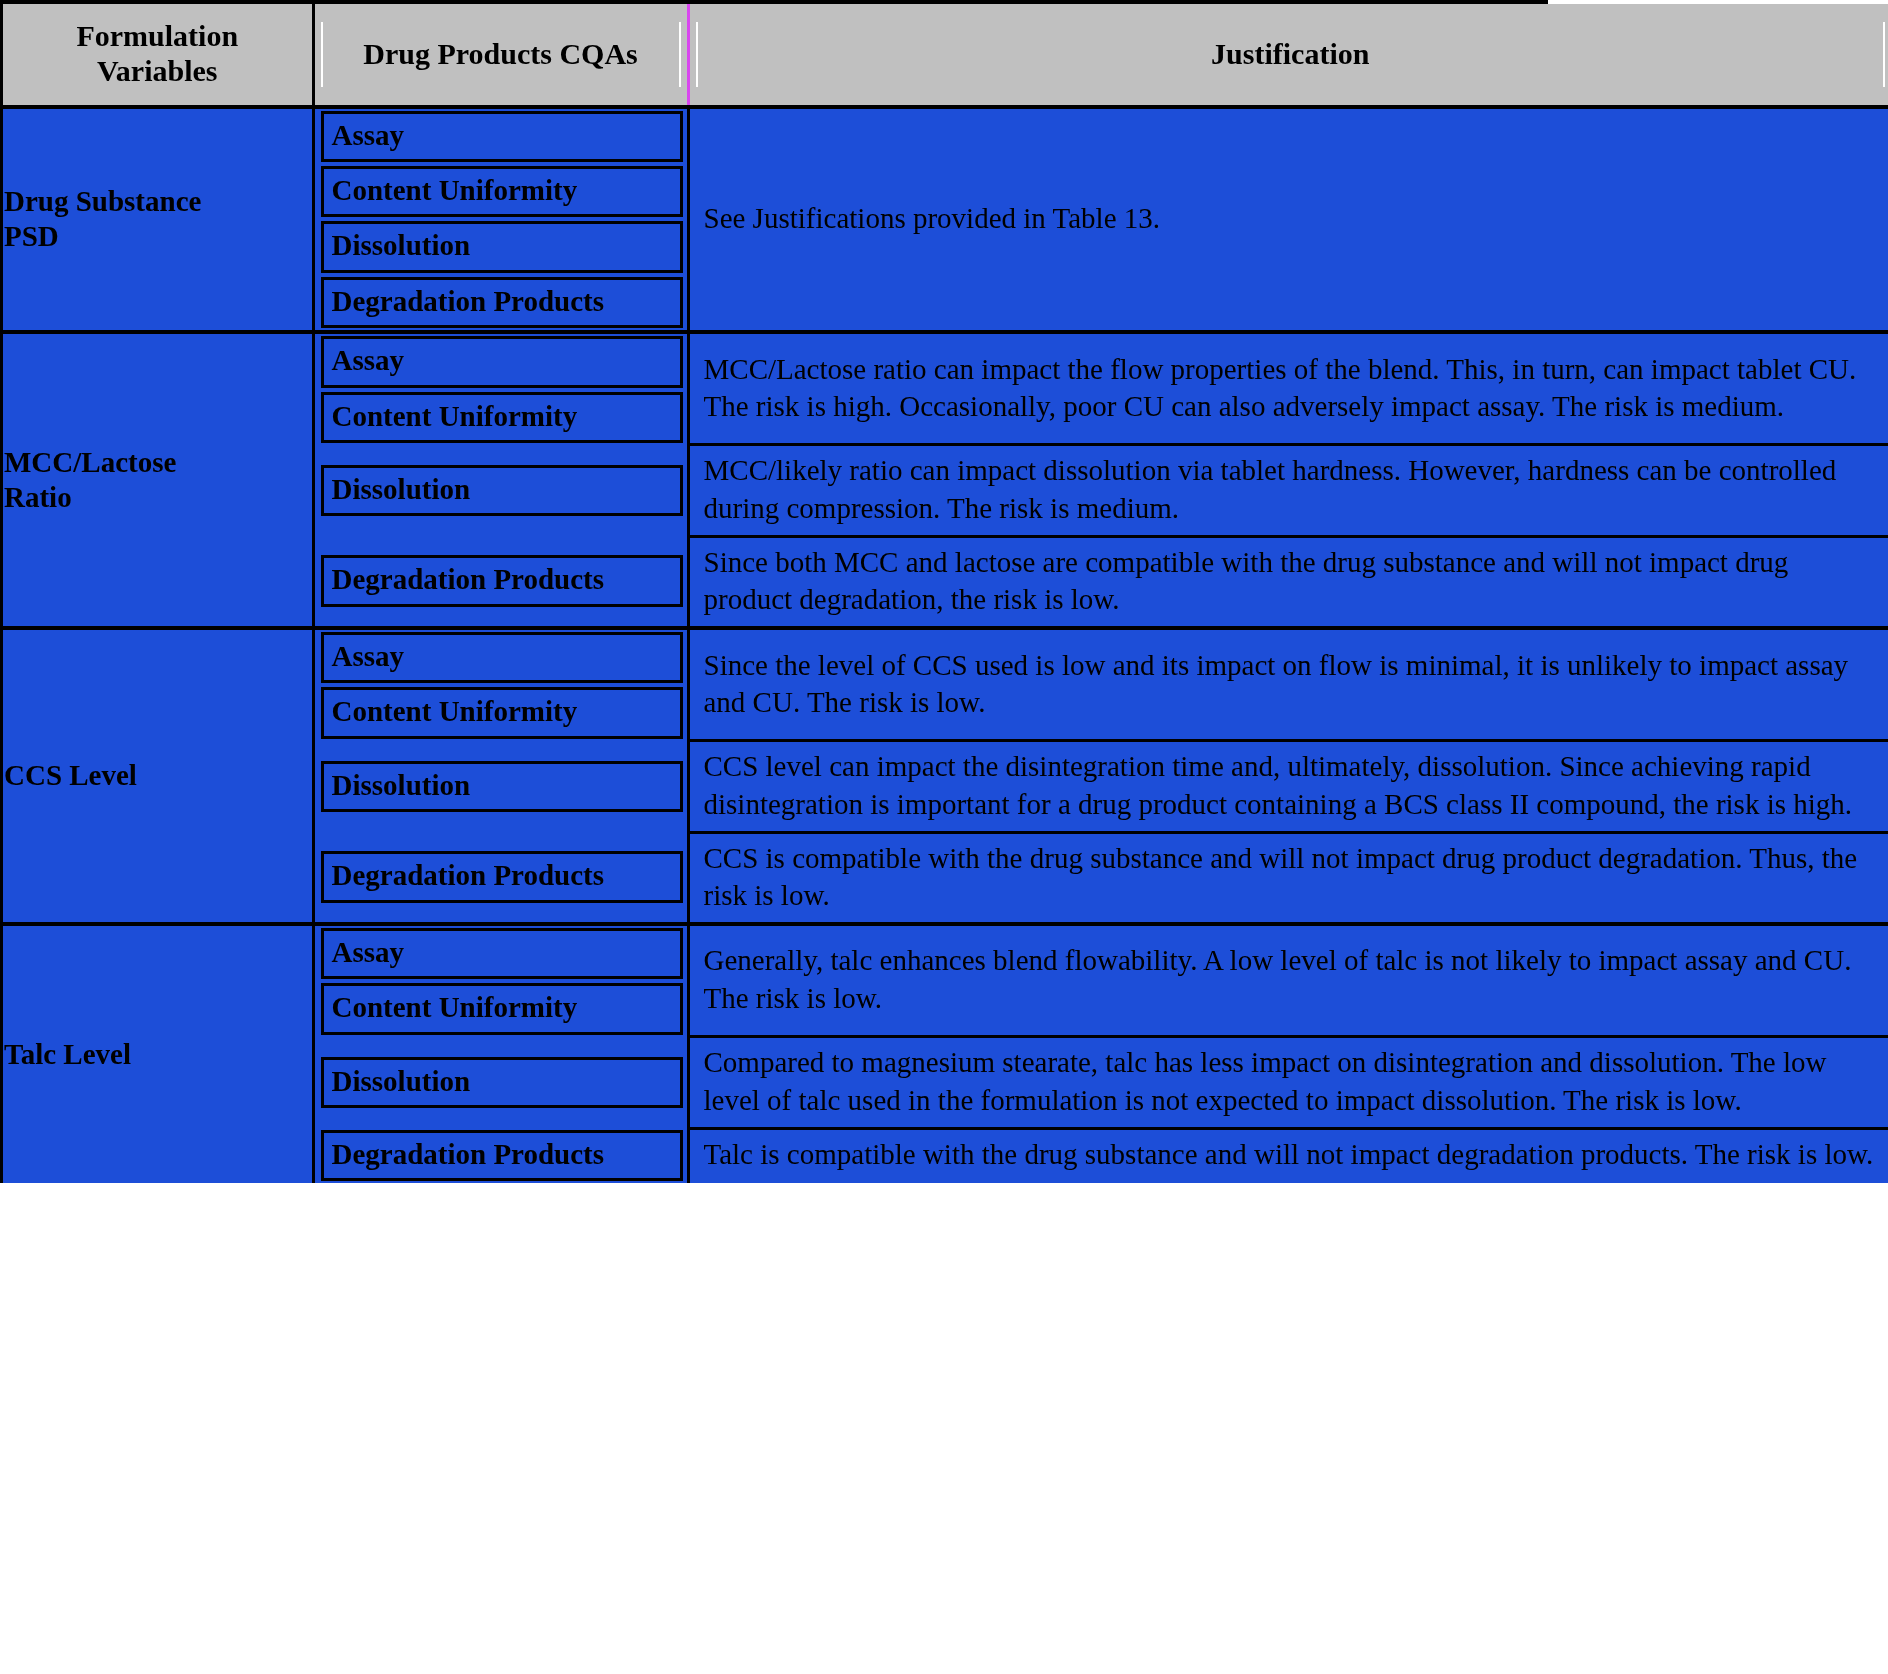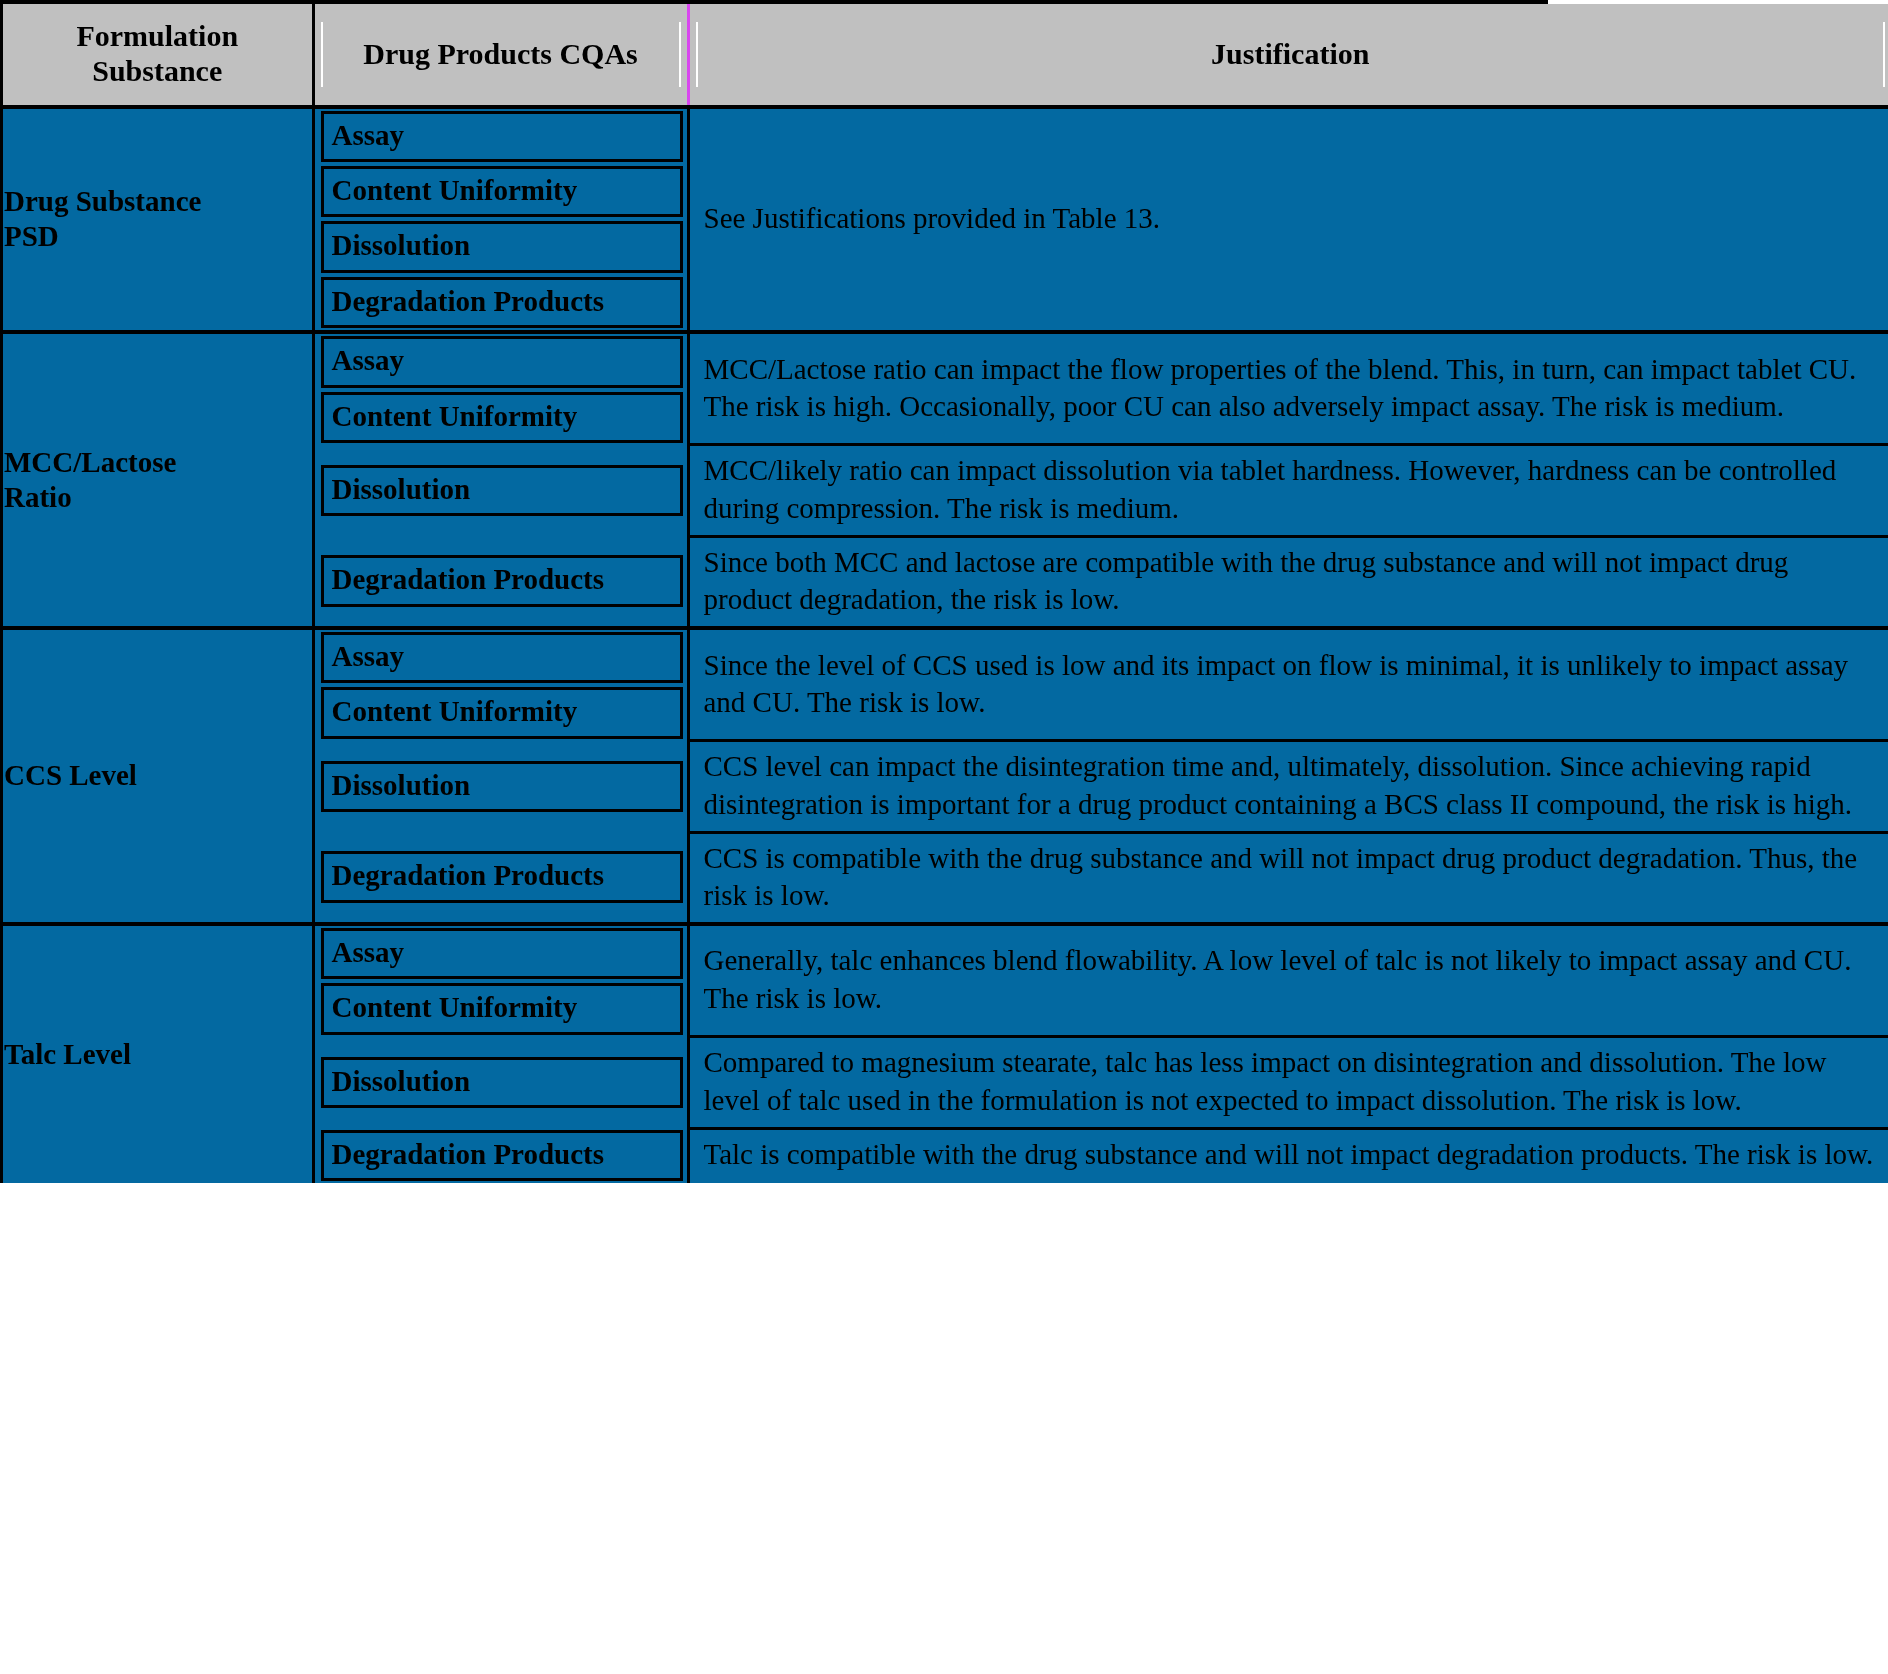--- a/index.html
+++ b/index.html
@@ -57,21 +57,21 @@
   .head-box.boxed {
     border-left: 2px solid #ffffff;
     border-right: 2px solid #ffffff;
     margin: 4px 6px;
   }
 
   
   td {
     padding: 0;
     vertical-align: top;
-    background: #0369a1;
+    background: #1d4ed8;
   }
 
   td.var-cell {
     border-right: 3px solid #000;
     border-bottom: 4px solid #000;
     vertical-align: middle;
     font-weight: bold;
     font-size: 29px;
     line-height: 1.22;
     padding: 6px 8px 6px 1px;
@@ -121,21 +121,21 @@
     <colgroup>
       <col class="c-var">
       <col class="c-cqa">
       <col class="c-just">
     </colgroup>
     <thead>
       <tr class="head">
         <th class="var-h">
           <div class="head-box">
             <span>Formulation</span><br>
-            <span>Substance</span>
+            <span>Variables</span>
           </div>
         </th>
         <th class="cqa-h">
           <div class="head-box boxed">Drug Products CQAs</div>
         </th>
         <th class="just-h">
           <div class="head-box boxed">Justification</div>
         </th>
       </tr>
     </thead>

